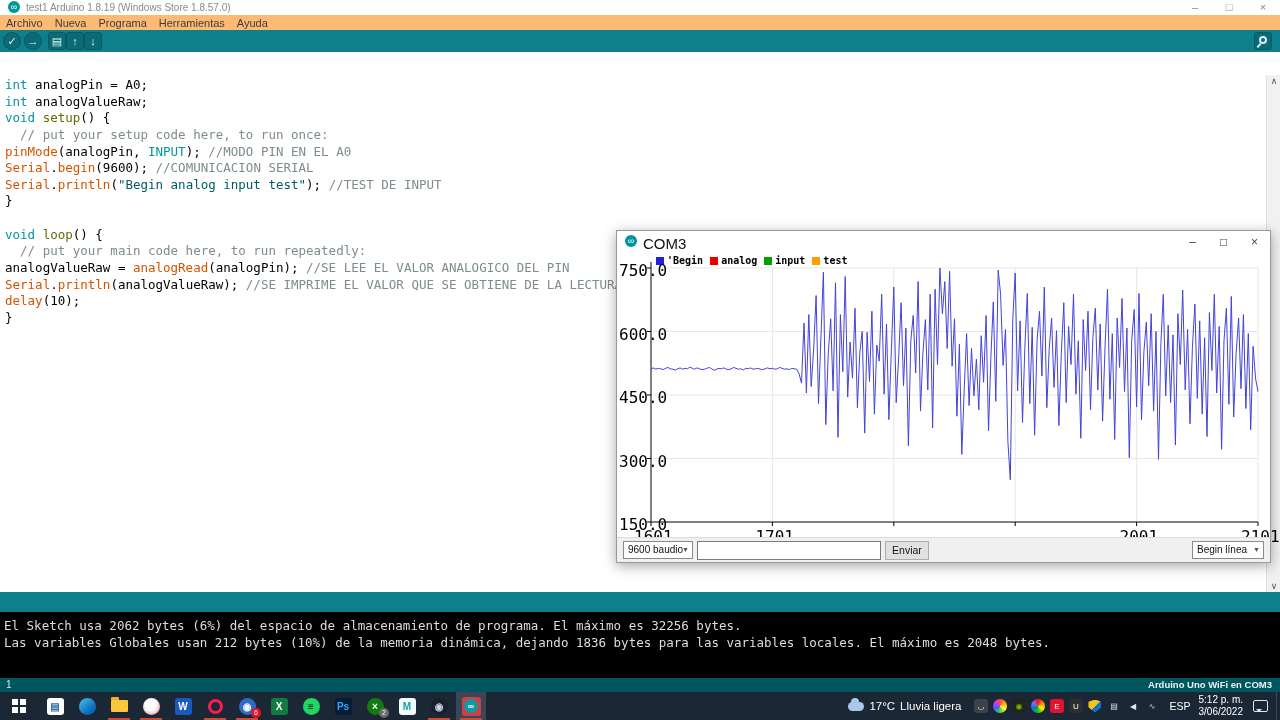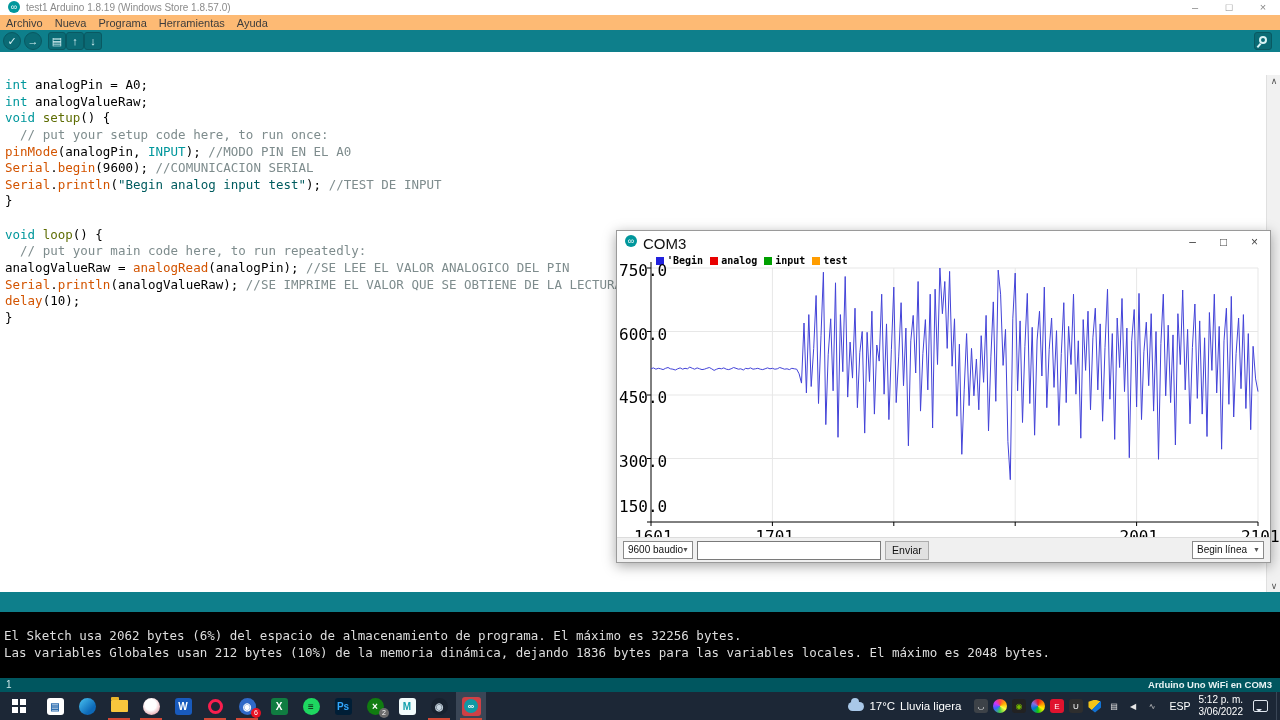--- a/index.html
+++ b/index.html
@@ -37,21 +37,21 @@
                font-size:12.5px; white-space:pre; }
   .code-line { height:16.65px; line-height:16.65px; }
   .tk-k{color:#00979C} .tk-o{color:#5E6D03} .tk-f{color:#D35400}
   .tk-b{color:#D35400;font-weight:normal} .tk-c{color:#7E8C8D} .tk-s{color:#005C5F} .tk-p{color:#000}
   #ed-scroll { position:absolute; right:0; top:75px; width:14px; height:517px; background:#f1f1f1; border-left:1px solid #e0e0e0; }
   #ed-scroll .arr { position:absolute; left:0; width:14px; text-align:center; font-size:9px; color:#555; }
 
   
   #status-strip { position:absolute; left:0; top:592px; width:100%; height:20px; background:#0e7f8b; }
   #console { position:absolute; left:0; top:612px; width:100%; height:68px; background:#000;
-             font-family:"DejaVu Sans Mono", monospace; font-size:12.5px; color:#ddd; padding:15px 4px; }
+             font-family:"DejaVu Sans Mono", monospace; font-size:12.5px; color:#ddd; padding:5px 4px; }
   #console div { line-height:17px; white-space:pre; }
   #ide-statusbar { position:absolute; left:0; top:678px; width:100%; height:14px; background:#00565f; }
   #ide-statusbar .lineno { position:absolute; left:6px; top:1px; font-size:10px; color:#cfe7e9; }
   #ide-statusbar .board { position:absolute; right:8px; top:1px; font-size:9.5px; font-weight:bold; color:#e8f3f4; }
 
   
   #plotter { position:absolute; left:616px; top:230px; width:655px; height:333px; background:#fff;
              border:1px solid #9a9a9a; box-shadow:0 3px 12px rgba(0,0,0,.35); z-index:50; }
   #pl-title { position:absolute; left:0; top:0; width:100%; height:23px; background:#fff; }
   #pl-title .t { position:absolute; left:26px; top:4px; font-size:15px; color:#111; }
@@ -193,21 +193,21 @@
       <line x1="0" y1="8" x2="4" y2="8" stroke="#000" stroke-width="1"></line>
       <line x1="4" y1="262" x2="4" y2="266" stroke="#000" stroke-width="1"></line>
       <line x1="125.4" y1="262" x2="125.4" y2="266" stroke="#000" stroke-width="1"></line>
       <line x1="246.8" y1="262" x2="246.8" y2="266" stroke="#000" stroke-width="1"></line>
       <line x1="368.2" y1="262" x2="368.2" y2="266" stroke="#000" stroke-width="1"></line>
       <line x1="489.6" y1="262" x2="489.6" y2="266" stroke="#000" stroke-width="1"></line>
       <line x1="611" y1="262" x2="611" y2="266" stroke="#000" stroke-width="1"></line>
       <polyline points="4.0,108.8 6.4,107.9 8.9,109.2 11.3,108.3 13.7,108.8 16.1,109.6 18.6,108.3 21.0,107.5 23.4,108.8 25.9,109.2 28.3,110.0 30.7,108.8 33.1,107.9 35.6,109.2 38.0,108.3 40.4,108.8 42.8,107.1 45.3,108.3 47.7,109.2 50.1,107.9 52.6,108.8 55.0,109.6 57.4,109.2 59.8,108.3 62.3,107.5 64.7,108.8 67.1,110.4 69.6,109.2 72.0,108.3 74.4,108.8 76.8,107.9 79.3,109.2 81.7,109.6 84.1,108.8 86.6,107.5 89.0,108.3 91.4,109.2 93.8,108.8 96.3,110.0 98.7,108.3 101.1,108.8 103.5,107.9 106.0,109.2 108.4,108.8 110.8,108.3 113.3,109.2 115.7,109.6 118.1,108.8 120.5,107.9 123.0,108.8 125.4,108.3 127.8,109.2 130.3,108.8 132.7,107.5 135.1,108.3 137.5,109.2 140.0,108.8 142.4,109.6 144.8,108.3 147.3,108.8 149.7,109.2 152.1,113.8 154.5,123.1 157.0,63.0 159.4,132.9 161.8,54.6 164.2,126.5 166.7,88.4 169.1,35.5 171.5,143.5 174.0,75.7 176.4,12.2 178.8,164.6 181.2,94.8 183.7,58.8 186.1,130.8 188.5,22.8 191.0,177.3 193.4,54.6 195.8,111.7 198.2,16.5 200.7,137.1 203.1,82.1 205.5,118.1 208.0,48.2 210.4,147.7 212.8,92.7 215.2,71.5 217.7,173.1 220.1,72.3 222.5,121.5 224.9,51.2 227.4,154.1 229.8,85.0 232.2,101.1 234.7,34.2 237.1,134.2 239.5,63.9 241.9,159.6 244.4,89.3 246.8,27.1 249.2,142.6 251.7,96.9 254.1,42.7 256.5,125.7 258.9,68.1 261.4,185.8 263.8,80.8 266.2,55.4 268.7,113.0 271.1,21.5 273.5,151.1 275.9,93.5 278.4,59.6 280.8,129.9 283.2,34.2 285.6,168.0 288.1,29.2 290.5,104.5 292.9,8.0 295.4,53.7 297.8,21.5 300.2,88.4 302.6,11.4 305.1,106.2 307.5,58.8 309.9,156.2 312.4,84.2 314.8,194.3 317.2,129.9 319.6,73.6 322.1,145.6 324.5,88.4 326.9,135.8 329.4,99.0 331.8,149.8 334.2,75.7 336.6,122.3 339.1,55.4 341.5,171.0 343.9,96.9 346.3,41.9 348.8,141.3 351.2,10.1 353.6,34.2 356.1,105.4 358.5,69.4 360.9,181.6 363.3,219.7 365.8,58.8 368.2,13.1 370.6,130.8 373.1,60.9 375.5,162.5 377.9,86.3 380.3,33.4 382.8,143.5 385.2,67.3 387.6,175.2 390.1,80.0 392.5,51.2 394.9,116.0 397.3,27.1 399.8,147.7 402.2,89.3 404.6,58.0 407.0,127.4 409.5,70.7 411.9,165.5 414.3,93.5 416.8,42.7 419.2,142.6 421.6,66.4 424.0,104.5 426.5,34.2 428.9,134.2 431.3,80.8 433.8,178.2 436.2,59.6 438.6,110.4 441.0,51.2 443.5,149.8 445.9,77.8 448.3,48.2 450.8,129.9 453.2,63.9 455.6,161.2 458.0,87.6 460.5,29.2 462.9,139.2 465.3,73.6 467.7,179.4 470.2,58.0 472.6,107.5 475.0,38.5 477.5,131.6 479.9,68.1 482.3,197.7 484.7,80.8 487.2,49.5 489.6,146.9 492.0,33.4 494.5,159.6 496.9,91.8 499.3,62.2 501.7,125.7 504.2,53.7 506.6,151.1 509.0,71.5 511.5,199.3 513.9,83.4 516.3,34.2 518.7,135.8 521.2,65.2 523.6,142.6 526.0,74.9 528.4,185.0 530.9,53.7 533.3,104.5 535.7,30.0 538.2,129.9 540.6,69.4 543.0,163.8 545.4,87.6 547.9,44.0 550.3,138.4 552.7,60.9 555.2,154.1 557.6,77.8 560.0,176.5 562.4,52.5 564.9,110.4 567.3,34.2 569.7,132.9 572.2,66.4 574.6,189.2 577.0,80.8 579.4,48.2 581.9,144.3 584.3,36.4 586.7,157.0 589.1,93.5 591.6,58.0 594.0,128.7 596.4,54.6 598.9,148.5 601.3,73.6 603.7,169.7 606.1,86.3 608.6,118.9 611.0,131.6" fill="none" stroke="#4343d8" stroke-width="1"></polyline>
     </svg>
   <div id="plot-ylabels">
-      <span class="tick-lab ylab" style="top: 266px;">150.0</span>
+      <span class="tick-lab ylab" style="top: 284px;">150.0</span>
       <span class="tick-lab ylab" style="top: 220.5px;">300.0</span>
       <span class="tick-lab ylab" style="top: 157px;">450.0</span>
       <span class="tick-lab ylab" style="top: 93.5px;">600.0</span>
       <span class="tick-lab ylab" style="top: 30px;">750.0</span>
     </div>
   <div id="plot-xlabels">
       <span class="tick-lab xlab" style="left: 17px; top: 296px;">1601</span>
       <span class="tick-lab xlab" style="left: 138.4px; top: 296px;">1701</span>
       <span class="tick-lab xlab" style="left: 259.8px; top: 312px; text-align: right;">1801</span>
       <span class="tick-lab xlab" style="left: 381.2px; top: 304px;">1901</span>

